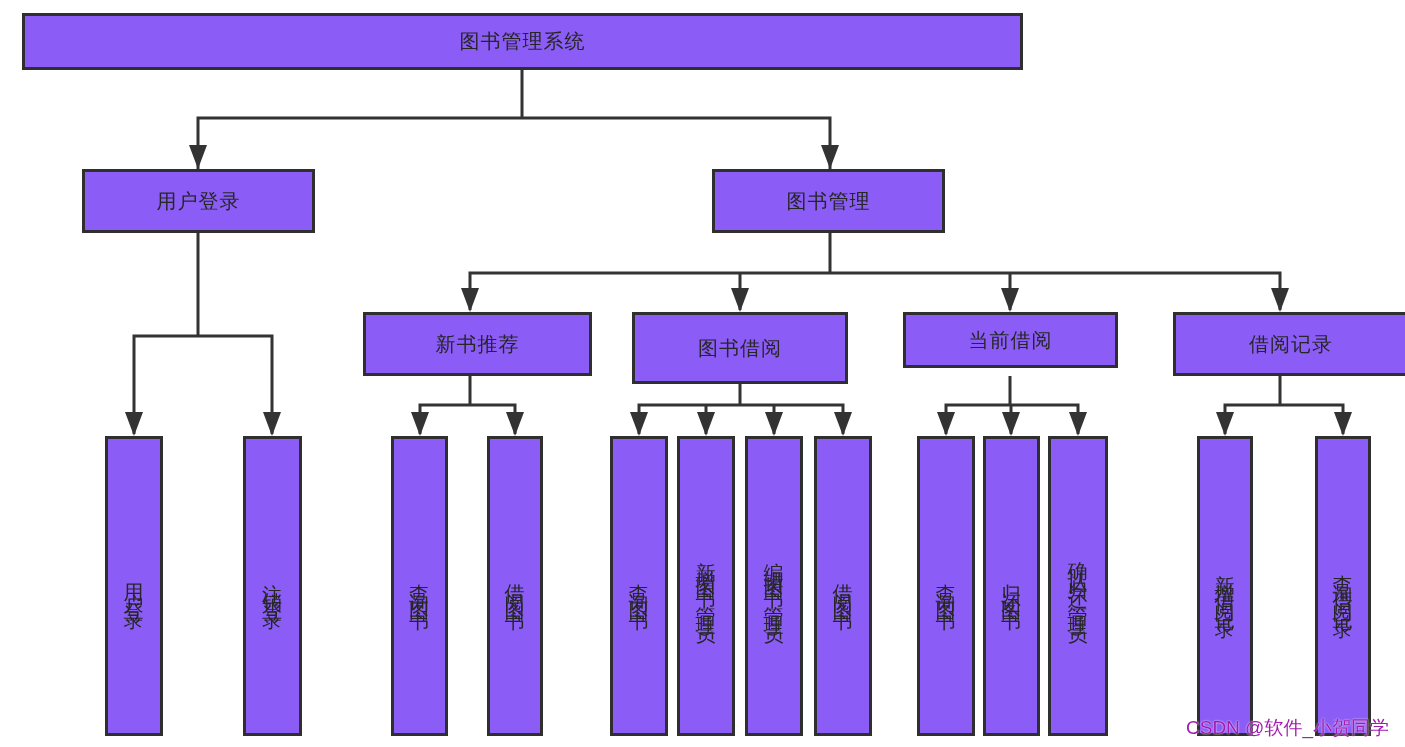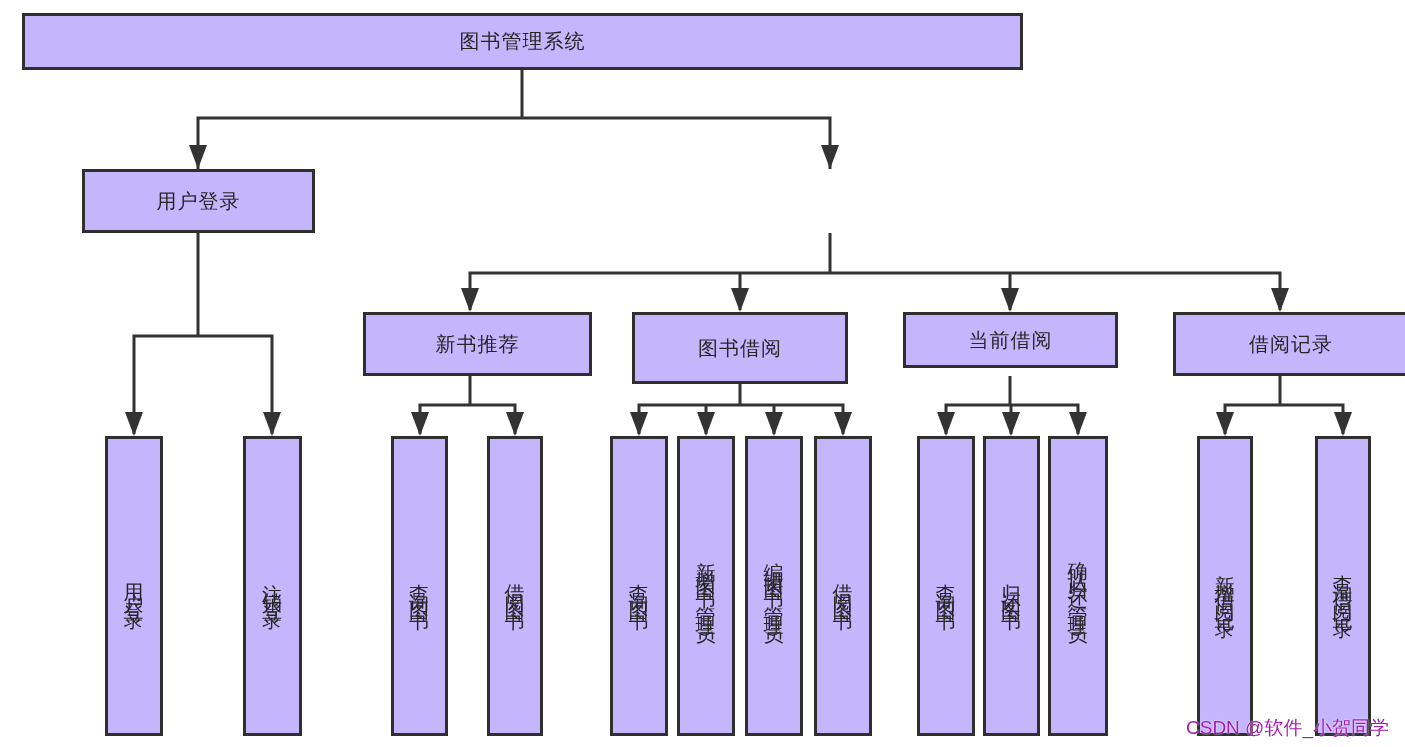--- a/index.html
+++ b/index.html
@@ -15,21 +15,21 @@
     width:1405px;height:747px;
     background:#ffffff;
   }
   .wires{
     position:absolute;left:0;top:0;
     width:1405px;height:747px;
   }
   .node{
     position:absolute;
     box-sizing:border-box;
-    background:#c4b5fd;
+    background:#8b5cf6;
     border:3px solid #2f2f2f;
     display:flex;
     align-items:center;
     justify-content:center;
     color:#262626;
   }
   .hbox{
     font-size:20px;
     letter-spacing:1px;
     white-space:nowrap;
@@ -114,20 +114,23 @@
              M1334 412 L1352 412 L1343 436 Z"></path>
   </svg>
 
   <div class="node hbox" style="left:22px;top:13px;width:1001px;height:57px">
     <span>图书管理系统</span>
   </div>
 
   <div class="node hbox" style="left:82px;top:169px;width:233px;height:64px">
     <span>用户登录</span>
   </div>
+  <div class="node hbox" style="left:712px;top:169px;width:233px;height:64px">
+    <span>图书管理</span>
+  </div>
 
   <div class="node hbox" style="left:363px;top:312px;width:229px;height:64px">
     <span>新书推荐</span>
   </div>
   <div class="node hbox" style="left:632px;top:312px;width:216px;height:72px">
     <span>图书借阅</span>
   </div>
   <div class="node hbox" style="left:903px;top:312px;width:215px;height:56px">
     <span>当前借阅</span>
   </div>

